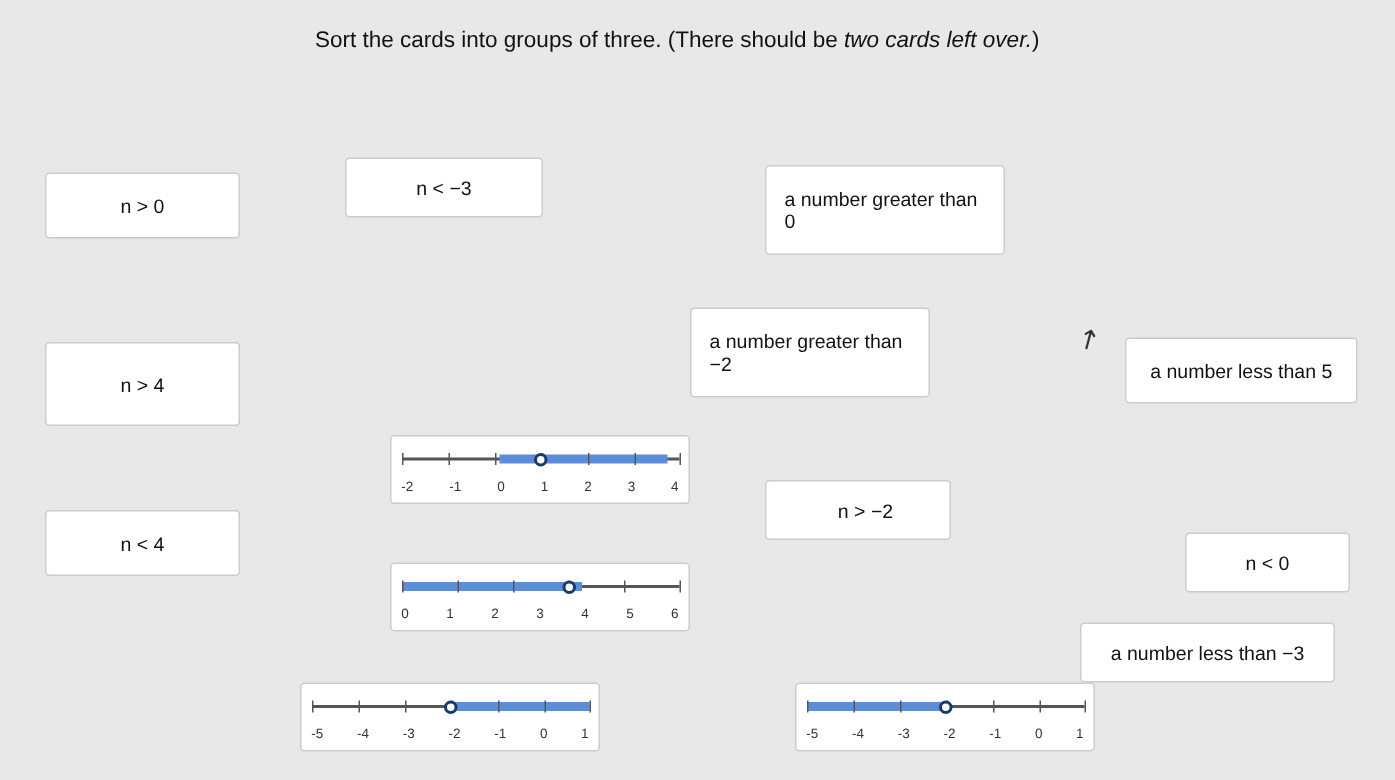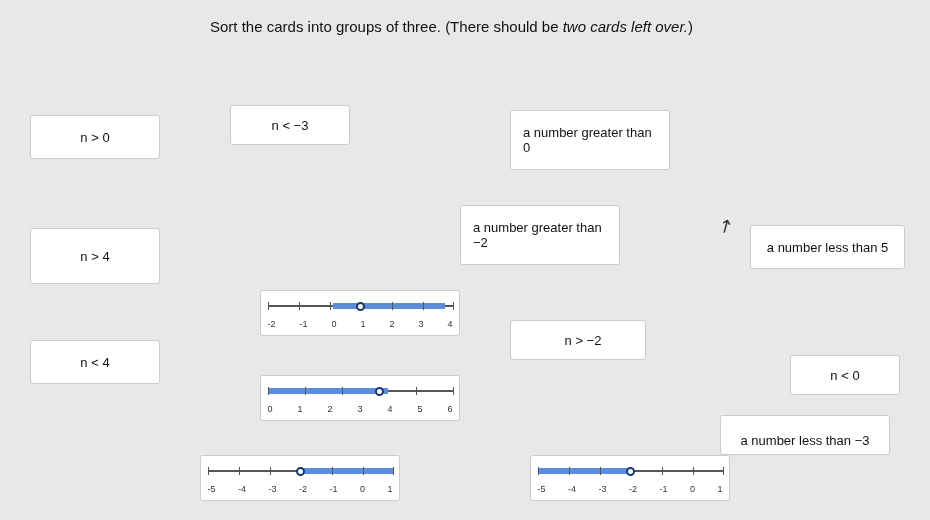--- a/index.html
+++ b/index.html
@@ -102,21 +102,21 @@
 </div>
 
 <div class="card" style="left:30px; top:228px; width:130px; height:56px;">
   <span>n &gt; 4</span>
 </div>
 
 <div class="card" style="left:30px; top:340px; width:130px; height:44px;justify-content:center;">
   <span>n &lt; 4</span>
 </div>
 
-<div class="card" style="left:230px; top:105px; width:120px; height:40px;">
+<div class="card" style="left:230px; top:105px; width:132px; height:40px;">
   <span>n &lt; −3</span>
 </div>
 
 <div class="numline-card" style="left:260px; top:290px; width:200px;">
   <div class="numline-container" style="width:185px;">
     <div class="numline-axis" style="width:185px; position:relative;">
 
       <div class="numline-fill" style="left:65px; width:112px; top:-2px;"></div>
 
       <div class="numline-tick" style="left:0px;"></div>
@@ -222,25 +222,25 @@
 
 <div class="card" style="left:460px; top:205px; width:160px; height:60px; flex-direction:column; align-items:flex-start; padding:8px 12px;">
   <span style="font-size:13px;">a number greater than</span>
   <span style="font-size:13px;">−2</span>
 </div>
 
 <div class="card" style="left:750px; top:225px; width:155px; height:44px;">
   <span>a number less than 5</span>
 </div>
 
-<div class="card" style="left:510px; top:320px; width:136px; height:40px;padding-left:20px;">
+<div class="card" style="left:510px; top:320px; width:124px; height:40px;padding-left:20px;">
   <span>n &gt; −2</span>
 </div>
 
 <div class="card" style="left:790px; top:355px; width:110px; height:40px;">
   <span>n &lt; 0</span>
 </div>
 
-<div class="card" style="left:720px; top:415px; width:170px; height:40px;align-items:flex-end;">
+<div class="card" style="left:720px; top:415px; width:170px; height:40px;">
   <span>a number less than −3</span>
 </div>
 
 <div style="position:absolute; left:718px; top:215px; font-size:18px; color:#333; transform:rotate(-30deg);">↗</div>
 
 </body></html>

